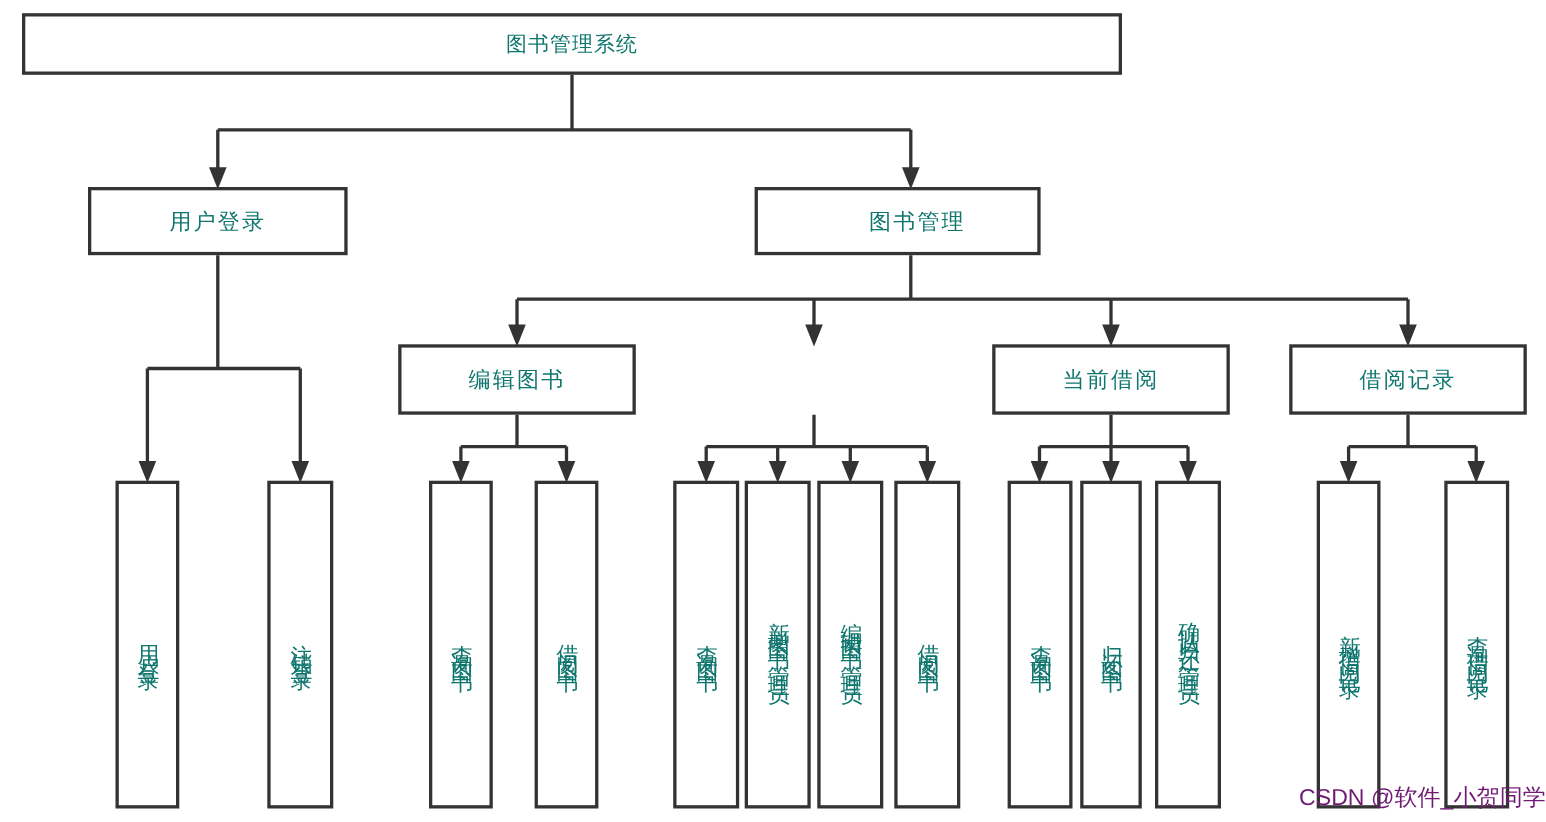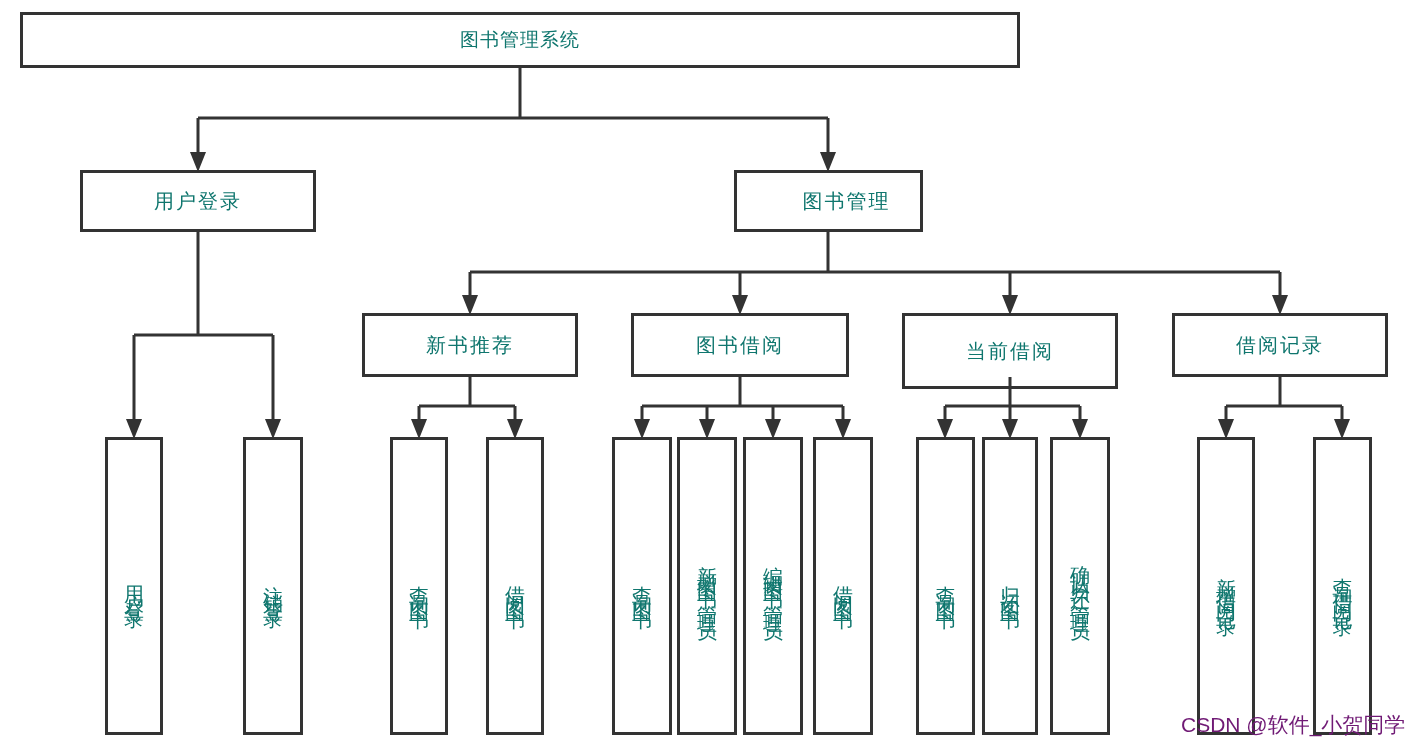--- a/index.html
+++ b/index.html
@@ -49,31 +49,28 @@
 
 <div id="canvas">
 
   <div class="box" style="left:20px;top:12px;width:1000px;height:56px;">
     <span class="root-label">图书管理系统</span>
   </div>
 
   <div class="box" style="left:80px;top:170px;width:236px;height:62px;">
     <span class="h-label">用户登录</span>
   </div>
-  <div class="box" style="left:734px;top:170px;width:189px;height:62px;padding-left:36px;">
+  <div class="box" style="left:686px;top:170px;width:260px;height:62px;padding-left:36px;">
     <span class="h-label">图书管理</span>
   </div>
 
   <div class="box" style="left:362px;top:313px;width:216px;height:64px;">
-    <span class="h-label">新书推荐</span>
+    <span class="h-label">编辑图书</span>
   </div>
-  <div class="box" style="left:631px;top:313px;width:218px;height:64px;">
-    <span class="h-label">图书借阅</span>
-  </div>
-  <div class="box" style="left:902px;top:313px;width:216px;height:76px;align-items:center;">
+  <div class="box" style="left:902px;top:313px;width:216px;height:64px;align-items:center;">
     <span class="h-label">当前借阅</span>
   </div>
   <div class="box" style="left:1172px;top:313px;width:216px;height:64px;">
     <span class="h-label">借阅记录</span>
   </div>
 
   <div class="box leaf" style="left:105px;top:437px;width:58px;height:298px;">
     <span>用户登录</span>
   </div>
   <div class="box leaf" style="left:243px;top:437px;width:60px;height:298px;">

